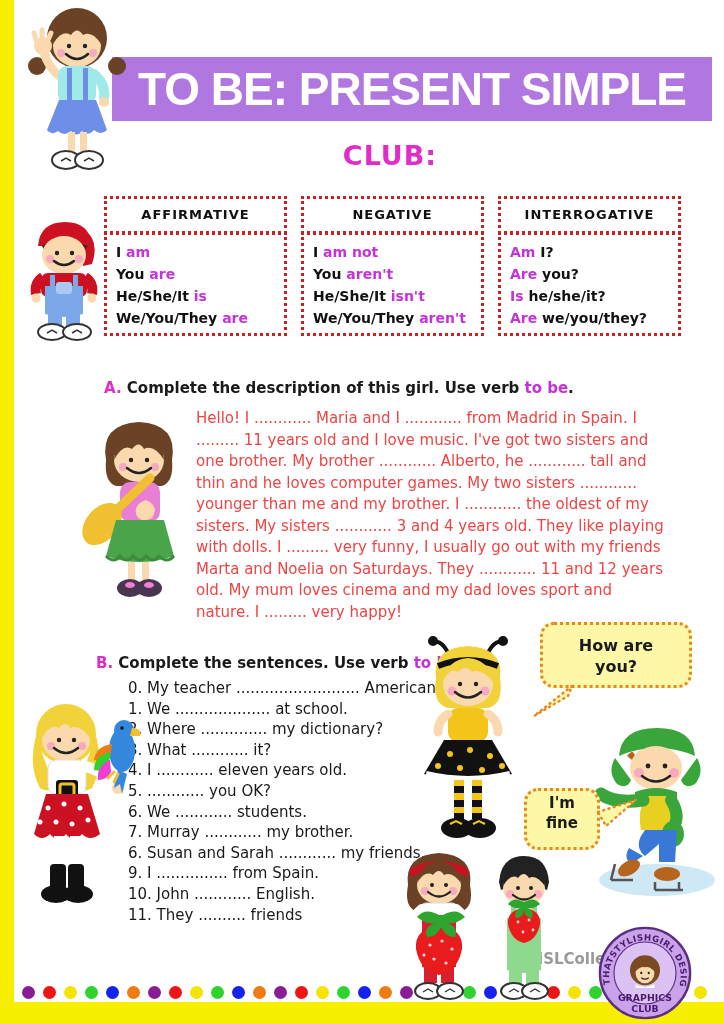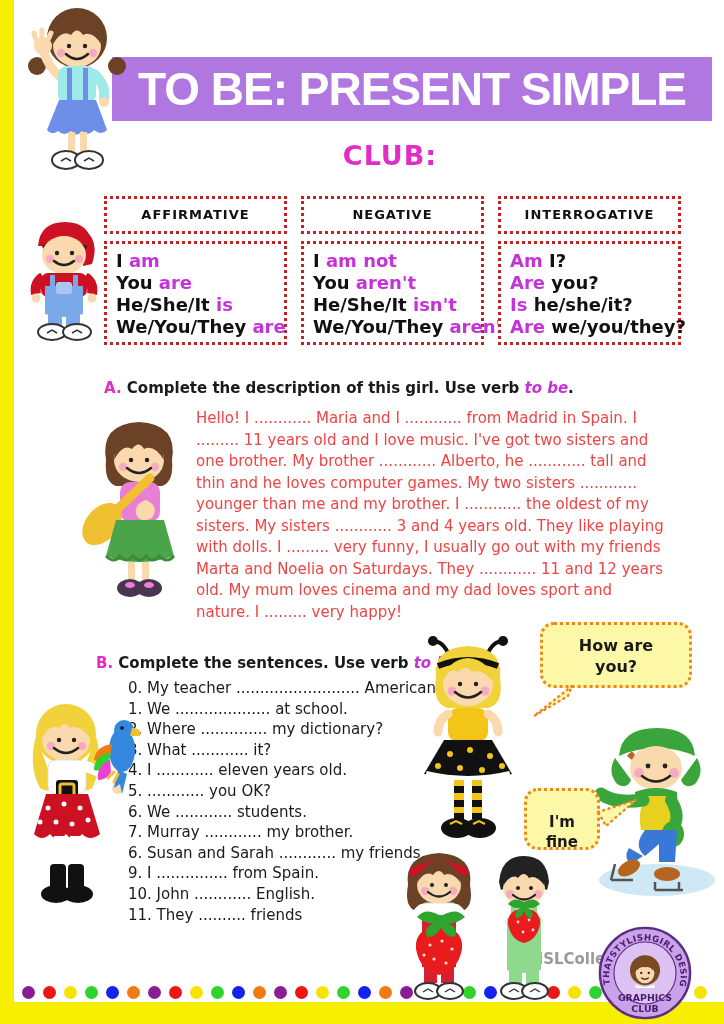--- a/index.html
+++ b/index.html
@@ -25,47 +25,47 @@
     color:#e22cc8; font-weight:bold; font-size:27px; letter-spacing:1px; z-index:3;
   }
 
   .col-header {
     position:absolute; top:196px; width:183px; height:38px;
     border:3px dotted #c42222; background:#fff; z-index:3;
     font-weight:bold; font-size:13px; letter-spacing:1px; color:#111;
     text-align:center; line-height:32px;
   }
   .col-box {
-    position:absolute; top:241px; width:183px; height:104px;
+    position:absolute; top:232px; width:183px; height:104px;
     border:3px dotted #c42222; background:#fff; z-index:3;
-    font-weight:bold; font-size:18px; color:#111; padding:6px 9px; line-height:22px;
+    font-weight:bold; font-size:14px; color:#111; padding:6px 9px; line-height:22px;
     white-space:nowrap;
   }
   .c1 { left:104px; } .c2 { left:301px; } .c3 { left:498px; }
   .verb { color:#c433d8; }
 
   .section-heading { position:absolute; font-size:15px; font-weight:bold; color:#1a1a1a; z-index:3; white-space:nowrap; }
   #heading-a { left:104px; top:379px; }
   #heading-b { left:96px; top:654px; }
   .sec-label { color:#e22cc8; }
-  .sec-verb  { color:#c433d8; font-style:italic; }
+  .sec-verb  { color:#c433d8; }
 
   #paragraph-a {
     position:absolute; left:196px; top:408px; width:470px; z-index:3;
     font-size:15px; line-height:21.5px; color:#ef4444;
   }
   #sentence-list { position:absolute; left:128px; top:678px; width:330px; z-index:3; }
   #sentence-list .sentence { font-size:15px; line-height:20.6px; color:#1a1a1a; white-space:nowrap; }
 
   .bubble {
     position:absolute; background:#fcf8a8; border:3px dotted #e8881f; border-radius:14px;
     z-index:6; text-align:center; color:#1a1a1a; font-weight:bold;
   }
   #bubble-question { left:540px; top:622px; width:152px; height:66px; font-size:16px; padding-top:10px; line-height:21px; }
-  #bubble-answer   { left:524px; top:788px; width:76px;  height:62px; font-size:15px; padding-top:21px;  line-height:20px; }
+  #bubble-answer   { left:524px; top:788px; width:76px;  height:62px; font-size:15px; padding-top:2px;  line-height:20px; }
   .bubble-tail { position:absolute; z-index:6; }
   #tail-question { left:528px; top:682px; width:52px; height:42px; }
   #tail-answer   { left:596px; top:796px; width:44px; height:36px; }
 
   #dots-row { position:absolute; left:22px; top:986px; display:flex; gap:8px; z-index:3; }
   #dots-row .dot { width:13px; height:13px; border-radius:50%; display:inline-block; }
   #dots-row .dot:nth-child(6n+1){ background:#8a1d96; }
   #dots-row .dot:nth-child(6n+2){ background:#ee1515; }
   #dots-row .dot:nth-child(6n+3){ background:#f5e400; }
   #dots-row .dot:nth-child(6n+4){ background:#2ed32e; }

